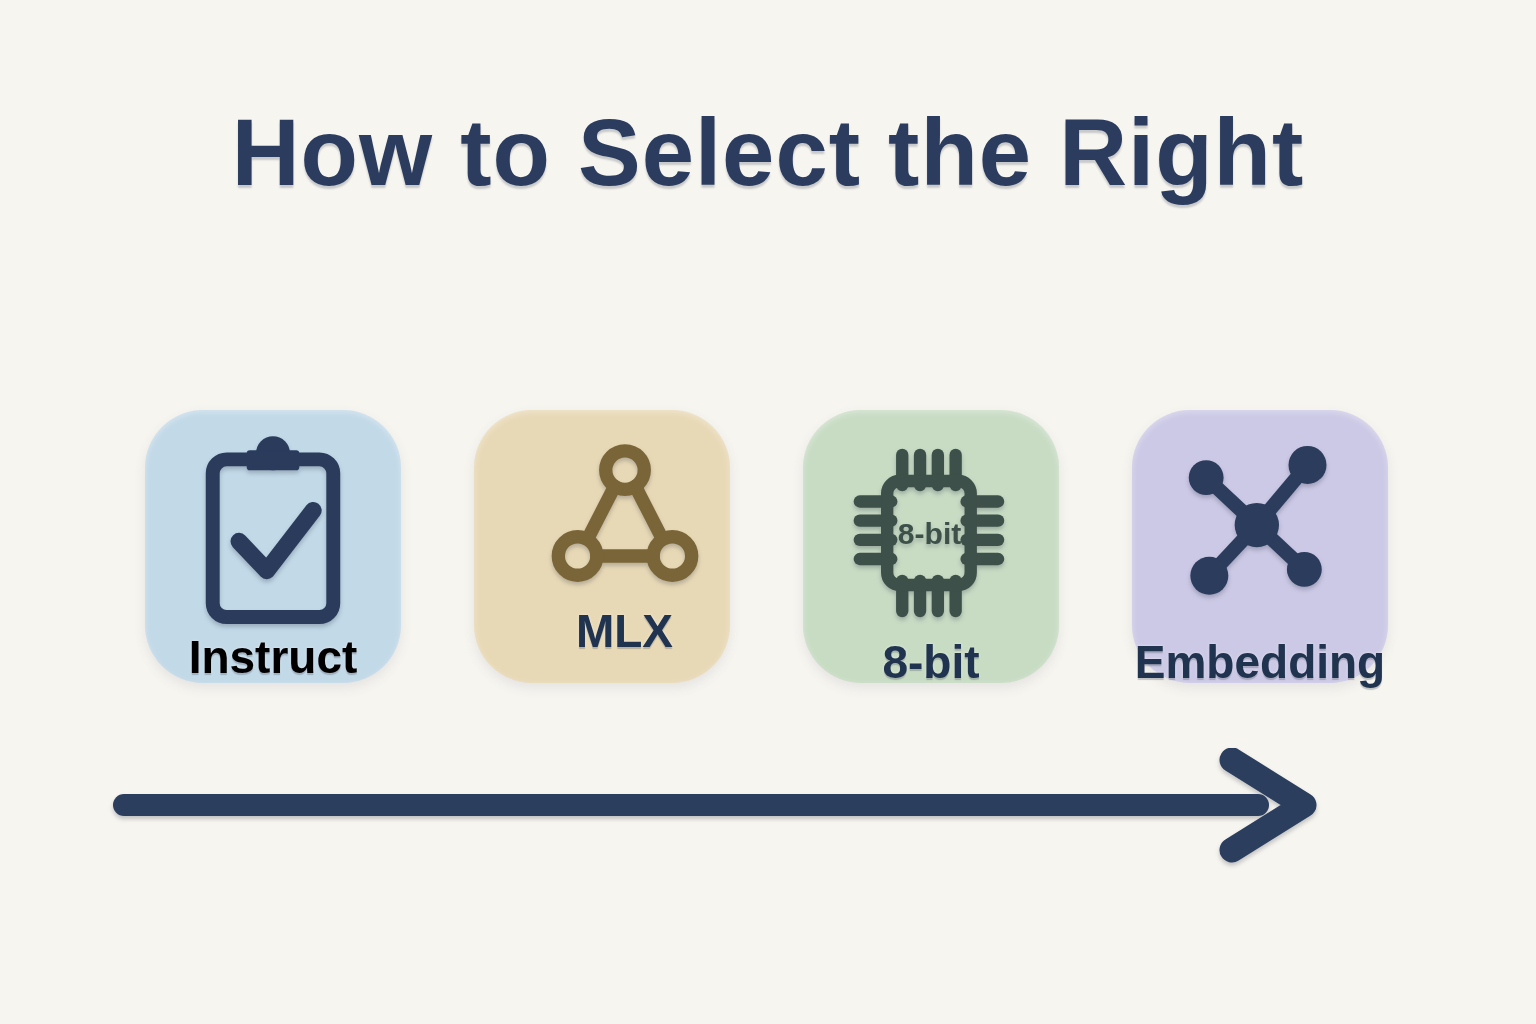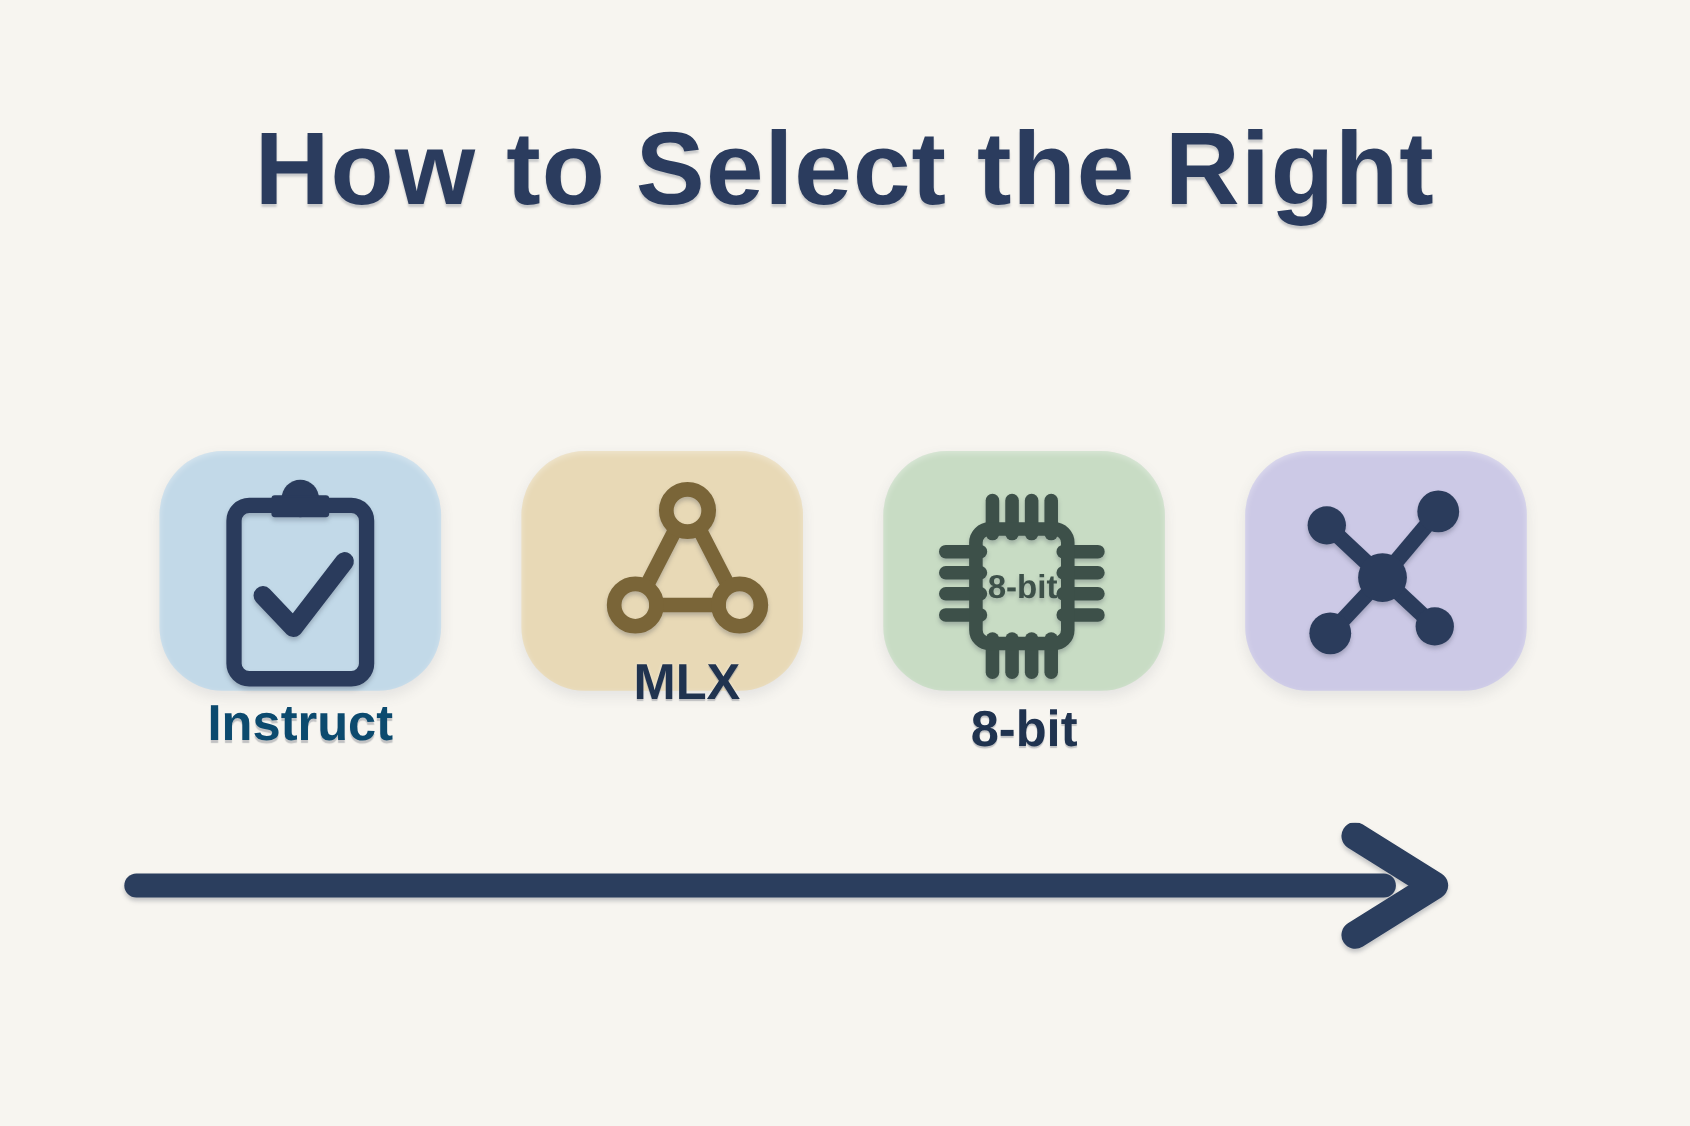--- a/index.html
+++ b/index.html
@@ -25,21 +25,21 @@
 
   
   .cards {
     position: absolute;
     left: 145px; top: 410px;
     width: 1243px; height: 305px;
     display: flex;
     justify-content: space-between;
   }
   .card {
-    width: 256px; height: 218px;
+    width: 256px; height: 273px;
     border-radius: 58px;
     display: flex;
     flex-direction: column;
     align-items: center;
     padding: 20px 0 26px 0;
     box-sizing: border-box;
     box-shadow: 0 5px 12px rgba(70, 80, 100, 0.10), inset 0 2px 6px rgba(255,255,255,0.35);
   }
   .icon-wrap {
     flex: 1;
@@ -83,21 +83,21 @@
 
     <div class="card" style="background-color: rgb(194, 217, 232);">
       <div class="icon-wrap" style="color: rgb(42, 59, 92);">
         <svg width="170" height="201" viewBox="0 0 110 130" fill="none">
           <circle cx="55" cy="15" r="11" fill="currentColor"></circle>
           <rect x="38" y="13" width="34" height="13" rx="2" fill="currentColor"></rect>
           <rect x="16" y="19" width="78" height="102" rx="9" stroke="currentColor" stroke-width="9" fill="none"></rect>
           <polyline points="33,72 51,91 81,52" stroke="currentColor" stroke-width="11" stroke-linecap="round" stroke-linejoin="round" fill="none"></polyline>
         </svg>
       </div>
-      <div class="card-label" style="color: #0c4a6e;">Instruct</div>
+      <div class="card-label" style="color: #000000;">Instruct</div>
     </div>
 
     <div class="card" style="background-color: rgb(232, 217, 182); padding-left: 45px;">
       <div class="icon-wrap" style="color: rgb(122, 101, 56);">
         <svg width="178" height="163" viewBox="0 0 120 110" fill="none">
           <line x1="53" y1="34" x2="35" y2="69" stroke="currentColor" stroke-width="9" stroke-linecap="round"></line>
           <line x1="67" y1="34" x2="85" y2="69" stroke="currentColor" stroke-width="9" stroke-linecap="round"></line>
           <line x1="41" y1="81" x2="79" y2="81" stroke="currentColor" stroke-width="9" stroke-linecap="round"></line>
           <circle cx="60" cy="23" r="13" stroke="currentColor" stroke-width="9" fill="none"></circle>
           <circle cx="28" cy="81" r="13" stroke="currentColor" stroke-width="9" fill="none"></circle>
@@ -145,20 +145,21 @@
           <line x1="58" y1="60" x2="90" y2="22" stroke="currentColor" stroke-width="9"></line>
           <line x1="58" y1="60" x2="28" y2="92" stroke="currentColor" stroke-width="9"></line>
           <line x1="58" y1="60" x2="88" y2="88" stroke="currentColor" stroke-width="9"></line>
           <circle cx="58" cy="60" r="14" fill="currentColor"></circle>
           <circle cx="26" cy="30" r="11" fill="currentColor"></circle>
           <circle cx="90" cy="22" r="12" fill="currentColor"></circle>
           <circle cx="28" cy="92" r="12" fill="currentColor"></circle>
           <circle cx="88" cy="88" r="11" fill="currentColor"></circle>
         </svg>
       </div>
+      <div class="card-label" style="color: rgb(32, 51, 79);">Embedding</div>
     </div>
 
   </div>
 
   <svg class="arrow-svg" viewBox="0 0 1210 115" fill="none" style="color: rgb(43, 62, 94);">
     <line x1="14" y1="57" x2="1148" y2="57" stroke="currentColor" stroke-width="22" stroke-linecap="round"></line>
     <polyline points="1122,12 1194,57 1122,102" stroke="currentColor" stroke-width="25" stroke-linecap="round" stroke-linejoin="round" fill="none"></polyline>
   </svg>
 
 </div>

